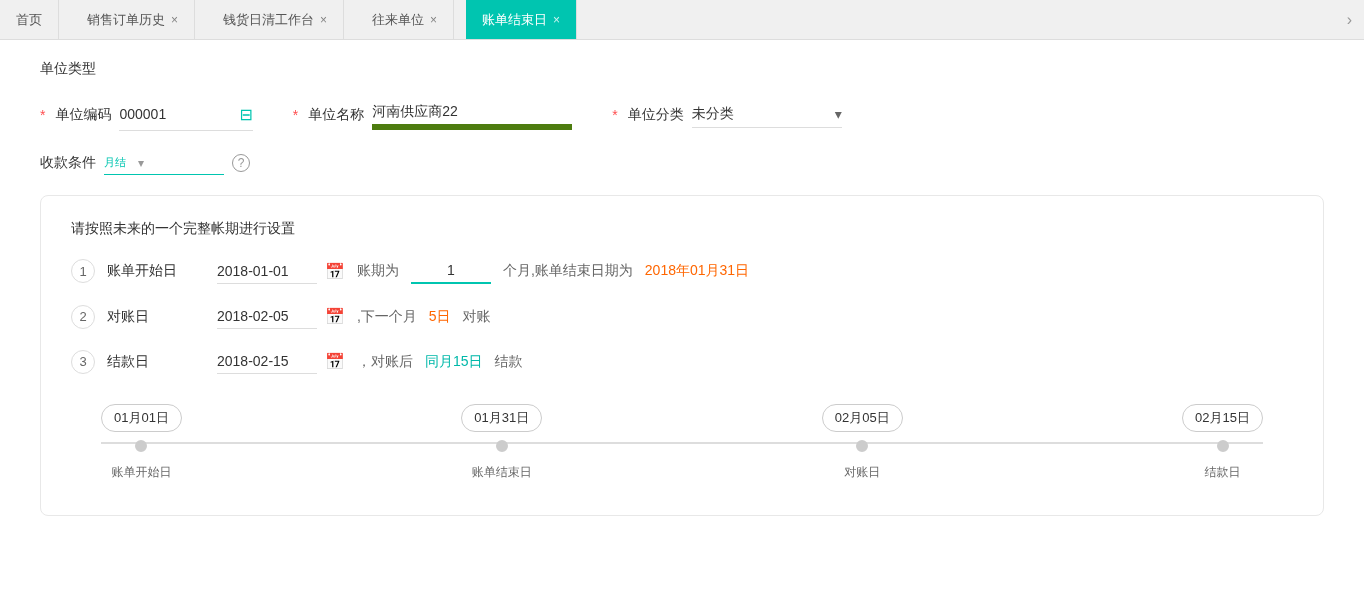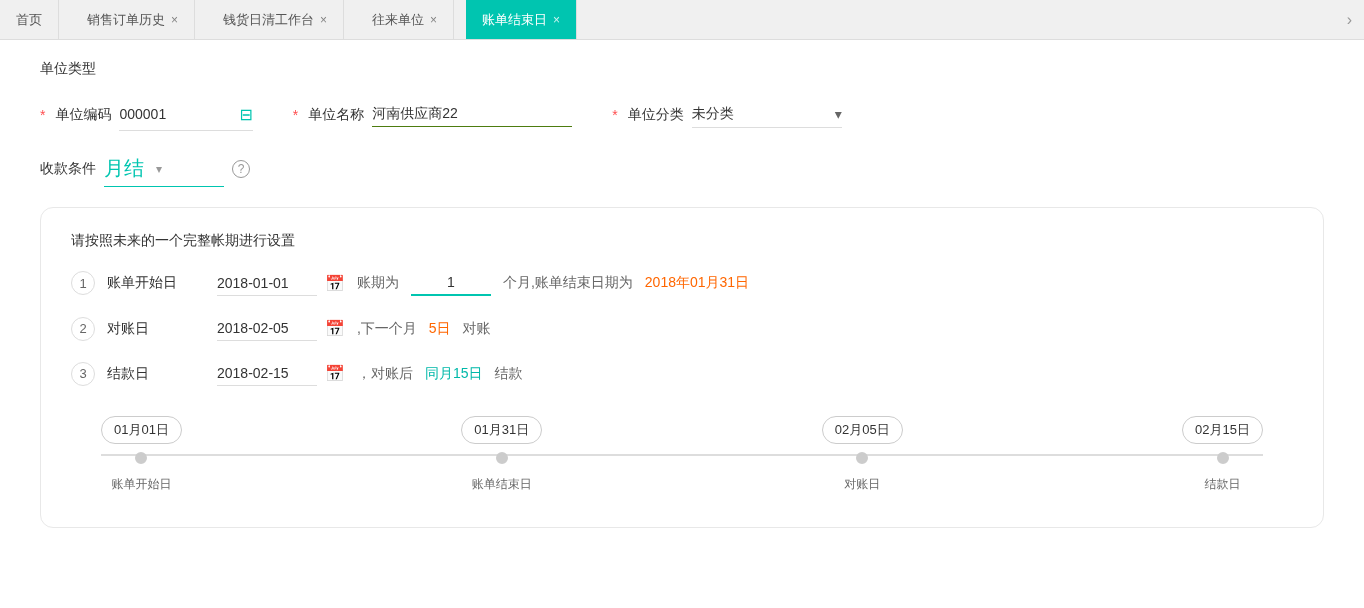--- a/index.html
+++ b/index.html
@@ -108,21 +108,21 @@
       content: '';
       width: 8px;
       height: 8px;
       border-radius: 50%;
       background: #00c5b0;
     }
 
     
     .input-field {
       border: none;
-      border-bottom: 1px solid #4d7c0f;
+      border-bottom: 6px solid #4d7c0f;
       outline: none;
       padding: 4px 0;
       font-size: 14px;
       color: #333;
       background: transparent;
     }
 
     .input-with-icon {
       display: flex;
       align-items: center;
@@ -142,21 +142,21 @@
     .select-field {
       display: flex;
       align-items: center;
       border-bottom: 1px solid #ddd;
       padding: 4px 0;
       gap: 8px;
       min-width: 120px;
     }
     .select-value {
       color: #00c5b0;
-      font-size: 20px;
+      font-size: 11px;
     }
     .select-arrow {
       color: #999;
       font-size: 12px;
       margin-left: 4px;
     }
 
     
     .help-icon {
       width: 18px;
@@ -174,21 +174,21 @@
     
     .calendar-icon {
       color: #00c5b0;
       cursor: pointer;
       font-size: 16px;
     }
 
     
     .card-box {
       border: 1px solid #e8e8e8;
-      border-radius: 13px;
+      border-radius: 8px;
       padding: 24px 30px;
       margin-bottom: 20px;
     }
 
     .card-title {
       font-size: 14px;
       color: #333;
       margin-bottom: 20px;
     }
 

